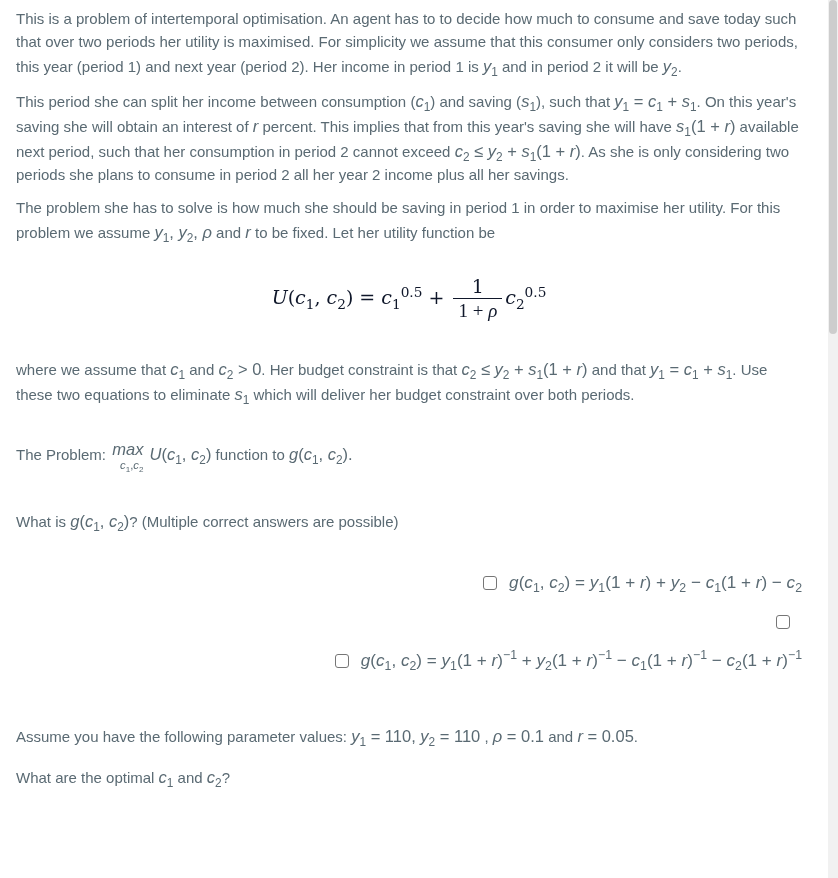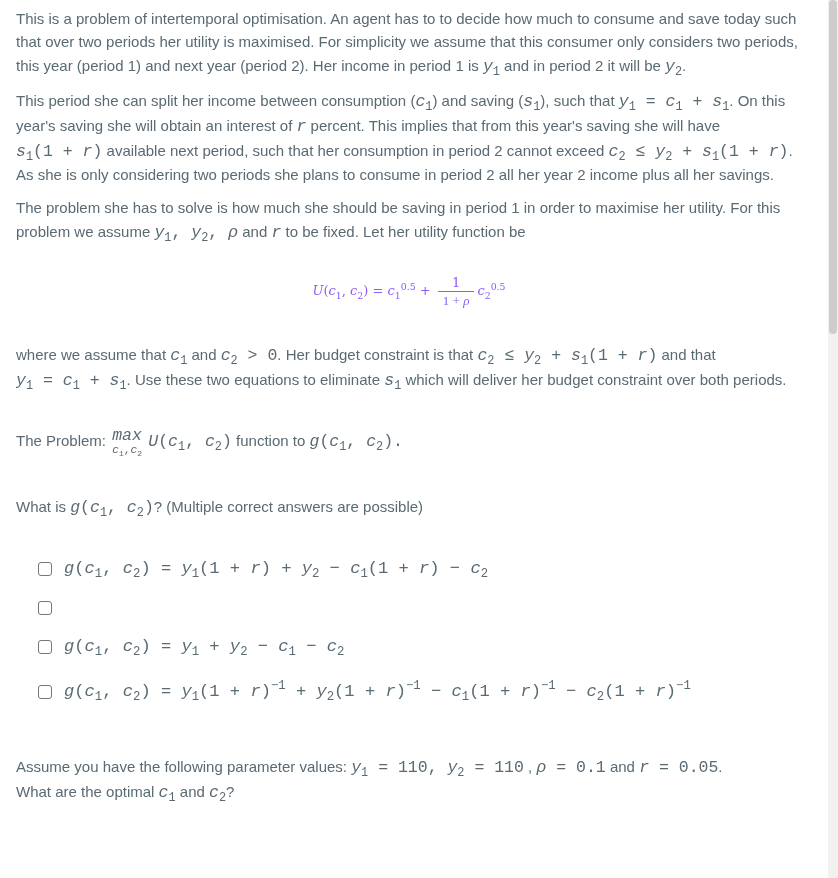--- a/index.html
+++ b/index.html
@@ -15,35 +15,35 @@
     position: relative;
   }
   .page {
     padding: 8px 26px 20px 16px;
     box-sizing: border-box;
     width: 828px;
   }
   p { margin: 0 0 10px 0; }
   
   .m {
-    font-family: Liberation Mono, monospace;
+    font-family: Liberation Sans, sans-serif;
     font-size: 1.1em;
     font-style: normal;
     white-space: nowrap;
   }
   .m i { font-style: italic; }
   sub { font-size: 0.72em; line-height: 0; }
   sup { font-size: 0.72em; line-height: 0; }
   
   .display-eq {
     text-align: center;
     font-family: "DejaVu Serif", serif;
-    font-size: 13px;
+    font-size: 19px;
     margin: 30px 0 34px 0;
-    color: #8b5cf6;
+    color: #0f172a;
   }
   .display-eq i { font-style: italic; }
   .frac {
     display: inline-block;
     vertical-align: middle;
     text-align: center;
     margin: 0 3px;
   }
   .frac .num {
     display: block;
@@ -54,52 +54,53 @@
   .frac .den {
     display: block;
     padding: 1px 5px 0 5px;
     line-height: 1.2;
     font-family: Liberation Serif, serif;
   }
   .problem-line { margin: 34px 0 4px 0; }
   .maxstack {
     display: inline-flex;
     flex-direction: column;
-    align-items: flex-start;
+    align-items: flex-end;
     vertical-align: middle;
     margin: 0 2px;
   }
   .maxstack .op { display: block; line-height: 1.05; font-style: italic; }
   .maxstack .msub { display: block; font-size: 0.68em; line-height: 1.1; }
   .question-prompt { margin: 38px 0 16px 0; }
   .options {
     margin: 36px 0 0 22px;
     padding: 0;
     list-style: none;
   }
   .option {
     display: flex;
     align-items: center;
     margin-bottom: 19px;
     cursor: pointer;
+    justify-content: flex-end;
   }
   .option input[type="checkbox"] {
     -webkit-appearance: none;
     appearance: none;
     width: 14px;
     height: 14px;
     border: 1px solid #767676;
     border-radius: 3px;
     background: #fff;
     margin: 0 12px 0 0;
     flex: 0 0 auto;
     cursor: pointer;
   }
   .option .formula { font-size: 1.14em; }
-  .params { margin: 50px 0 0 0; }
+  .params { margin: 50px 0 16px 0; }
   .optimal-q { margin: 0 0 0 0; }
   
   .scrollbar-track {
     position: absolute;
     top: 0; right: 0;
     width: 10px; height: 100%;
     background: #f1f1f1;
   }
   .scrollbar-thumb {
     position: absolute;
@@ -141,26 +142,20 @@
       </label>
     </li>
     <li>
       <label class="option">
         <input type="checkbox" style="">
       </label>
     </li>
     <li>
       <label class="option">
         <input type="checkbox" style="">
-        <span class="m formula"><i>g</i>(<i>c</i><sub>1</sub>, <i>c</i><sub>2</sub>) = <i>y</i><sub>1</sub> + <i>y</i><sub>2</sub> − <i>c</i><sub>1</sub> − <i>c</i><sub>2</sub></span>
-      </label>
-    </li>
-    <li>
-      <label class="option">
-        <input type="checkbox" style="">
         <span class="m formula"><i>g</i>(<i>c</i><sub>1</sub>, <i>c</i><sub>2</sub>) = <i>y</i><sub>1</sub>(1 + <i>r</i>)<sup>−1</sup> + <i>y</i><sub>2</sub>(1 + <i>r</i>)<sup>−1</sup> − <i>c</i><sub>1</sub>(1 + <i>r</i>)<sup>−1</sup> − <i>c</i><sub>2</sub>(1 + <i>r</i>)<sup>−1</sup></span>
       </label>
     </li>
   </ul>
 
   <p class="params">Assume you have the following parameter values: <span class="m"><i>y</i><sub>1</sub> = 110, <i>y</i><sub>2</sub> = 110</span> , <span class="m"><i>ρ</i> = 0.1</span> and <span class="m"><i>r</i> = 0.05</span>.</p>
   <p class="optimal-q">What are the optimal <span class="m"><i>c</i><sub>1</sub></span> and <span class="m"><i>c</i><sub>2</sub></span>?</p>
 
 </div>
 

